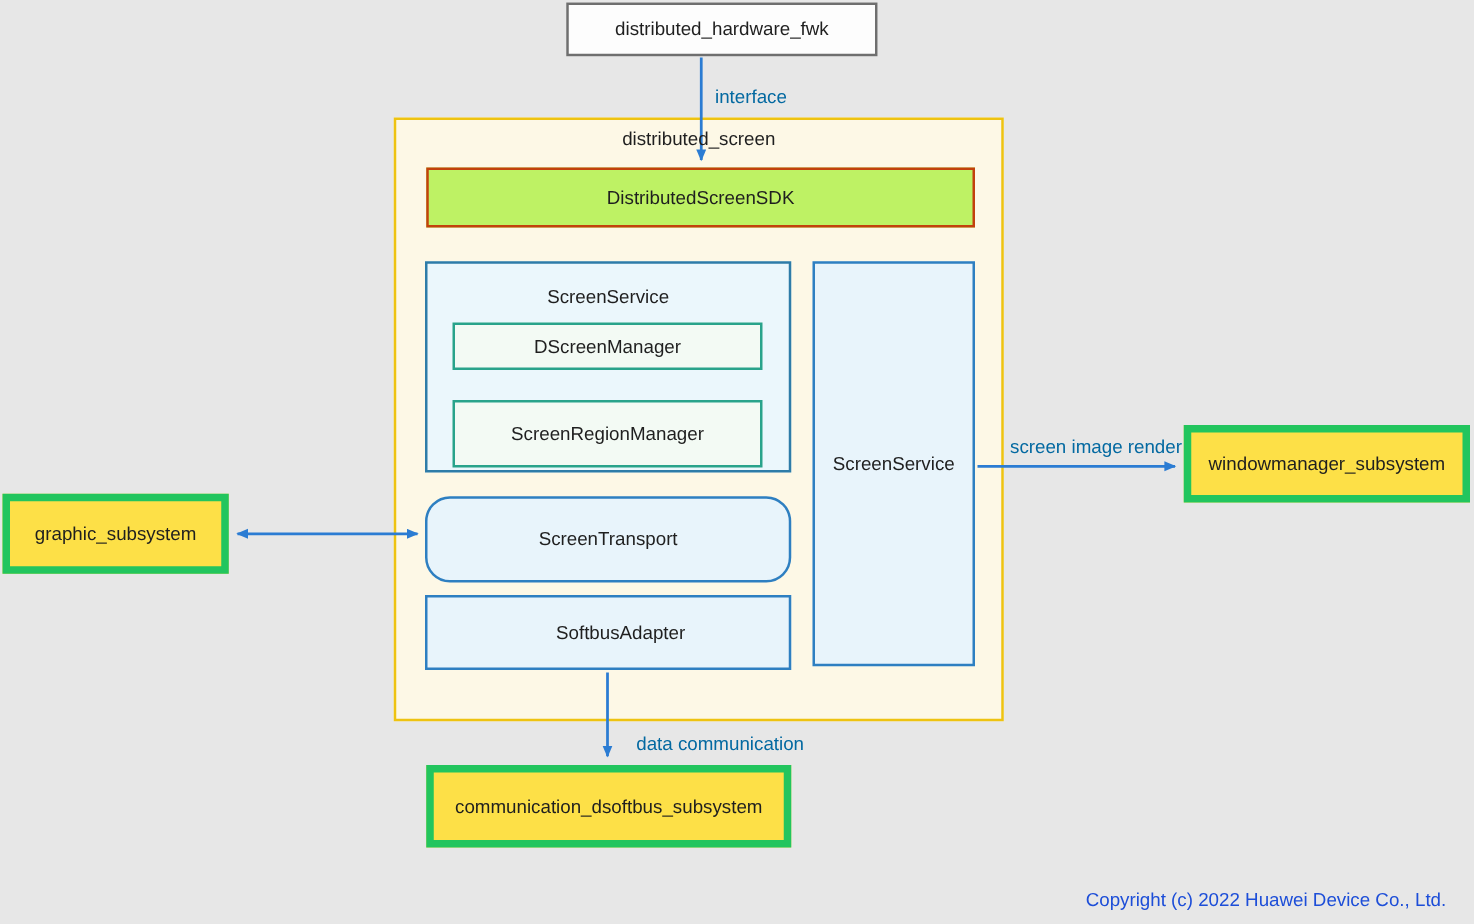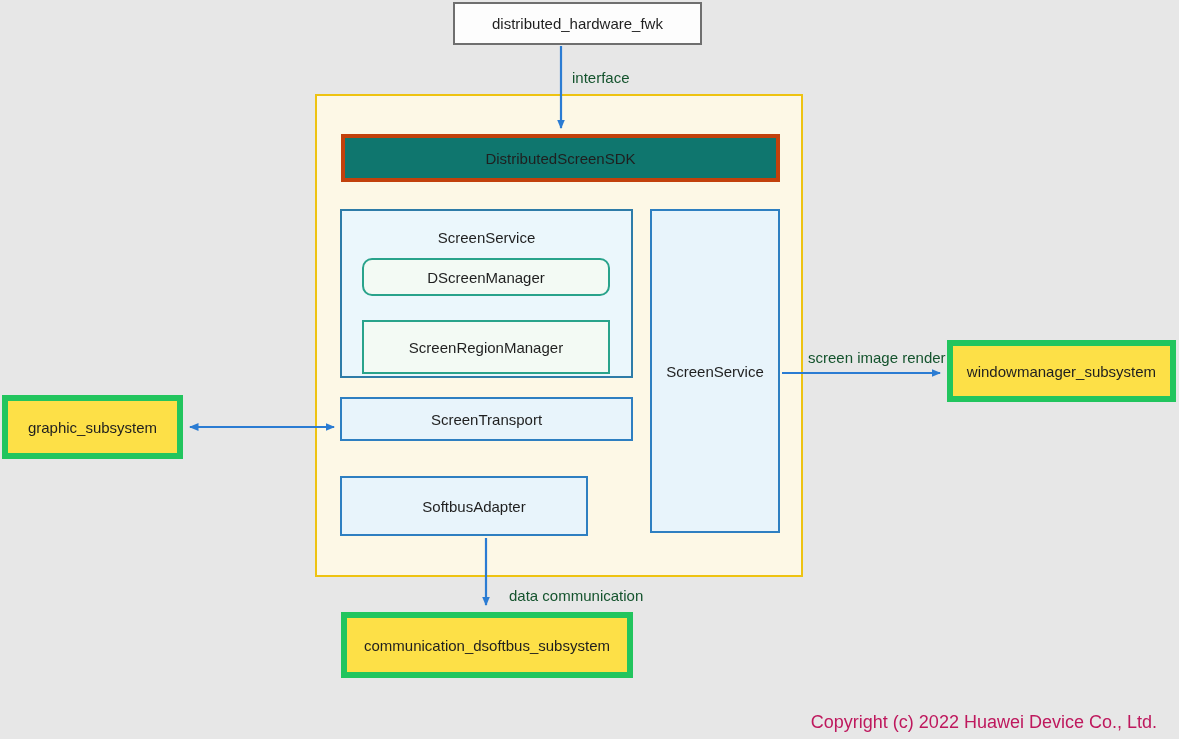--- a/index.html
+++ b/index.html
@@ -26,60 +26,61 @@
   .white-node{background:#fdfdfd;border:2px solid #6f6f6f;margin-left:16px;}
   .container{
     position:absolute;
     background:#fdf8e6;border:2px solid #eec311;
     box-sizing:border-box;z-index:1;
   }
   .container-title{
     position:absolute;left:0;right:0;top:9px;
     text-align:center;z-index:3;
   }
-  .gold-node{background:#0f766e;border:4px solid #c2410c;}
+  .gold-node{background:#bef264;border:2px solid #c2410c;}
   .service-node{background:#ebf7fc;border:2px solid #2e7ca8;justify-content:flex-start;flex-direction:column;}
   .service-title{margin-top:18px;}
   .teal-node{background:#f3faf4;border:2px solid #29a38b;}
   .blue-node{background:#e8f4fb;border:2px solid #2e7fc1;}
   .edge-label{
     position:absolute;z-index:3;
     white-space:nowrap;
-    color:#14532d;
+    color:#0369a1;
   }
   .edge-label.center{text-align:center;white-space:normal;}
   #arrow-layer{
     position:absolute;left:0;top:0;z-index:2;
     pointer-events:none;
   }
   .copyright{
     position:absolute;right:22px;top:712px;
-    color:#be185d;font-size:18px;z-index:3;
+    color:#1d4ed8;font-size:15px;z-index:3;
   }
 </style>
 </head>
 <body>
 
 <div id="canvas">
 
   <div class="node white-node" style="left:437px;top:2px;width:249px;height:43px;">distributed_hardware_fwk</div>
 
   <div class="container" style="left:315px;top:94px;width:488px;height:483px;"></div>
+  <div class="container-title" style="left:315px;width:488px;top:103px;">distributed_screen</div>
 
   <div class="node gold-node" style="left:341px;top:134px;width:439px;height:48px;">DistributedScreenSDK</div>
 
   <div class="node service-node" style="left:340px;top:209px;width:293px;height:169px;">
     <div class="service-title">ScreenService</div>
   </div>
-  <div class="node teal-node" style="left:362px;top:258px;width:248px;height:38px;border-radius:10px;">DScreenManager</div>
+  <div class="node teal-node" style="left:362px;top:258px;width:248px;height:38px;">DScreenManager</div>
   <div class="node teal-node" style="left:362px;top:320px;width:248px;height:54px;">ScreenRegionManager</div>
 
-  <div class="node blue-node" style="left:340px;top:397px;width:293px;height:44px;">ScreenTransport</div>
+  <div class="node blue-node" style="left:340px;top:397px;width:293px;height:69px;border-radius:20px;">ScreenTransport</div>
 
-  <div class="node blue-node" style="left:340px;top:476px;width:248px;height:60px;padding-left:20px;">SoftbusAdapter</div>
+  <div class="node blue-node" style="left:340px;top:476px;width:293px;height:60px;padding-left:20px;">SoftbusAdapter</div>
 
   <div class="node blue-node" style="left:650px;top:209px;width:130px;height:324px;">ScreenService</div>
 
   <div class="node gray-node" style="left:2px;top:395px;width:181px;height:64px;">graphic_subsystem</div>
 
   <div class="node gray-node" style="left:947px;top:340px;width:229px;height:62px;">windowmanager_subsystem</div>
 
   <div class="node gray-node" style="left:341px;top:612px;width:292px;height:66px;">communication_dsoftbus_subsystem</div>
 
   <svg id="arrow-layer" width="1179" height="739">

